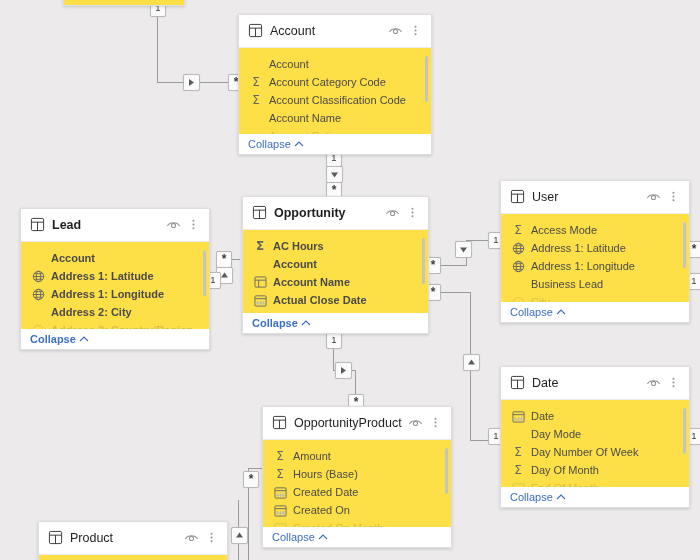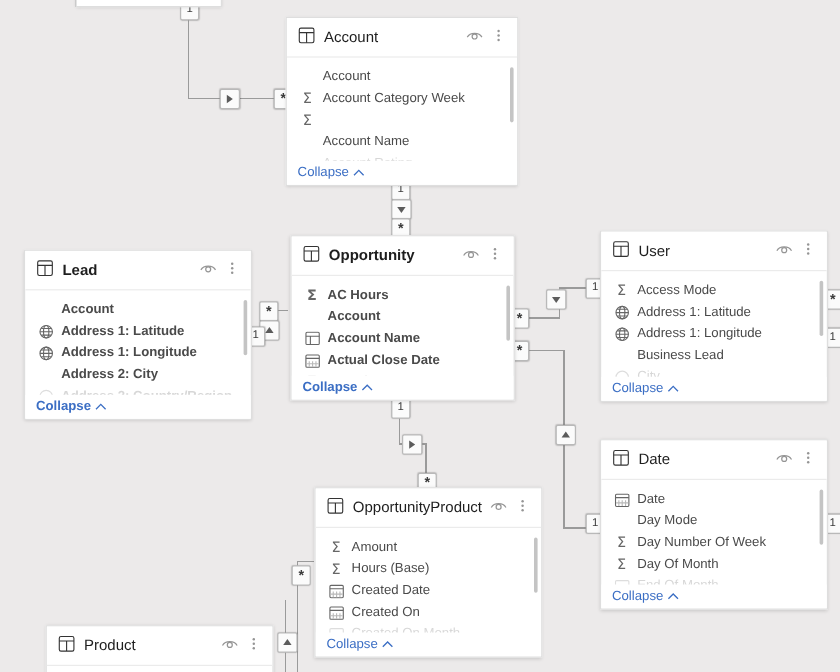--- a/index.html
+++ b/index.html
@@ -26,21 +26,21 @@
   
   .arw{
     position:absolute;width:15px;height:15px;background:#fbfbfb;
     border:1px solid #b9b9b9;border-radius:2px;
     box-shadow:0 0 1px rgba(0,0,0,.18);
   }
   .arw svg{display:block;margin:3px auto 0;}
 
   
   .card{
-    position:absolute;background:#ffffff;
+    position:absolute;background:#fde047;
     border:1px solid #dedede;
     box-shadow:0 1px 3px rgba(0,0,0,.16);
     display:flex;flex-direction:column;overflow:hidden;
   }
   .card-hd{
     height:32px;flex:0 0 32px;display:flex;align-items:center;
     padding:0 8px 0 9px;background:#fff;
     border-bottom:1px solid #ebebeb;
   }
   .tbl-ico{flex:0 0 auto;margin-right:7px;display:block;}
@@ -197,24 +197,25 @@
       </span>
     </div>
     <div class="card-body">
       <div class="scroll"></div>
       <div class="frow">
           <span class="fico"></span>
           <span class="flabel">Account</span>
         </div>
       <div class="frow">
           <span class="fico sigma">Σ</span>
-          <span class="flabel">Account Category Week</span>
-        </div>
-      <div class="frow">
-          <span class="fico sigma">Σ</span>
+          <span class="flabel">Account Category Code</span>
+        </div>
+      <div class="frow">
+          <span class="fico sigma">Σ</span>
+          <span class="flabel">Account Classification Code</span>
         </div>
       <div class="frow">
           <span class="fico"></span>
           <span class="flabel">Account Name</span>
         </div>
       <div class="frow cut">
           <span class="fico"></span>
           <span class="flabel">Account Rating</span>
         </div>
     </div>
@@ -360,21 +361,21 @@
     <div class="card-ft">
       <span class="collapse">
         <span>Collapse</span>
         <svg class="chev" width="10" height="8" viewBox="0 0 10 8">
             <path d="M1,6 L5,2 L9,6" fill="none" stroke="#3b6ec4" stroke-width="1.1"></path>
           </svg>
       </span>
     </div>
   </div>
 
-  <div class="card" style="left:500px;top:192px;width:188px;height:141px;">
+  <div class="card" style="left:500px;top:180px;width:188px;height:141px;">
     <div class="card-hd">
       <span class="tbl-ico">
         <svg width="15" height="15" viewBox="0 0 16 16">
             <rect x="1.5" y="1.5" width="13" height="13" rx="1.5" fill="none" stroke="#333"></rect>
             <path d="M1.5,5.5 H14.5 M8,5.5 V14.5" stroke="#333" fill="none"></path>
           </svg>
       </span>
       <span class="card-title">User</span>
       <span class="hd-ico">
         <svg width="15" height="15" viewBox="0 0 16 16">

